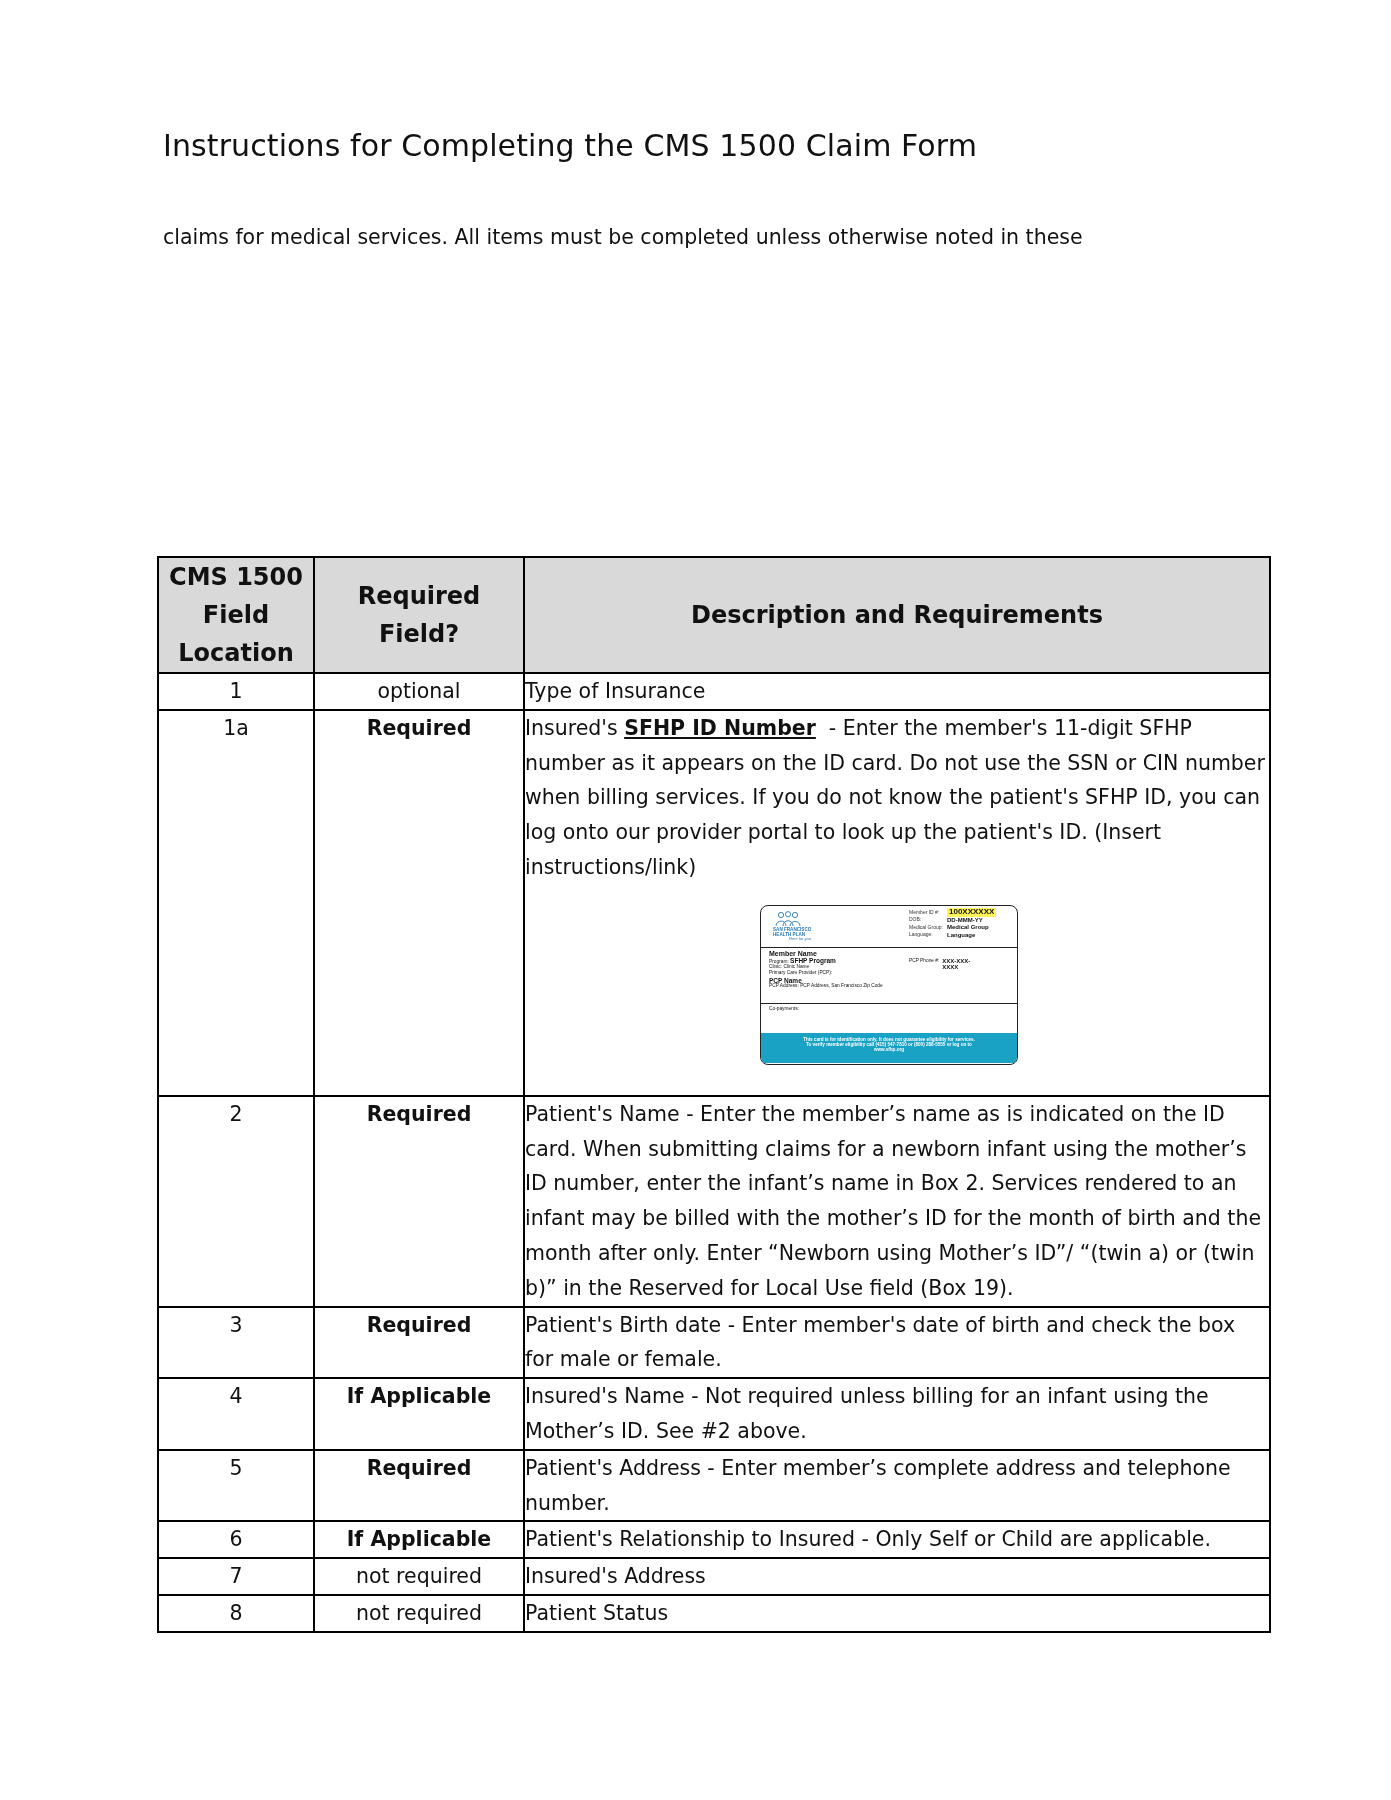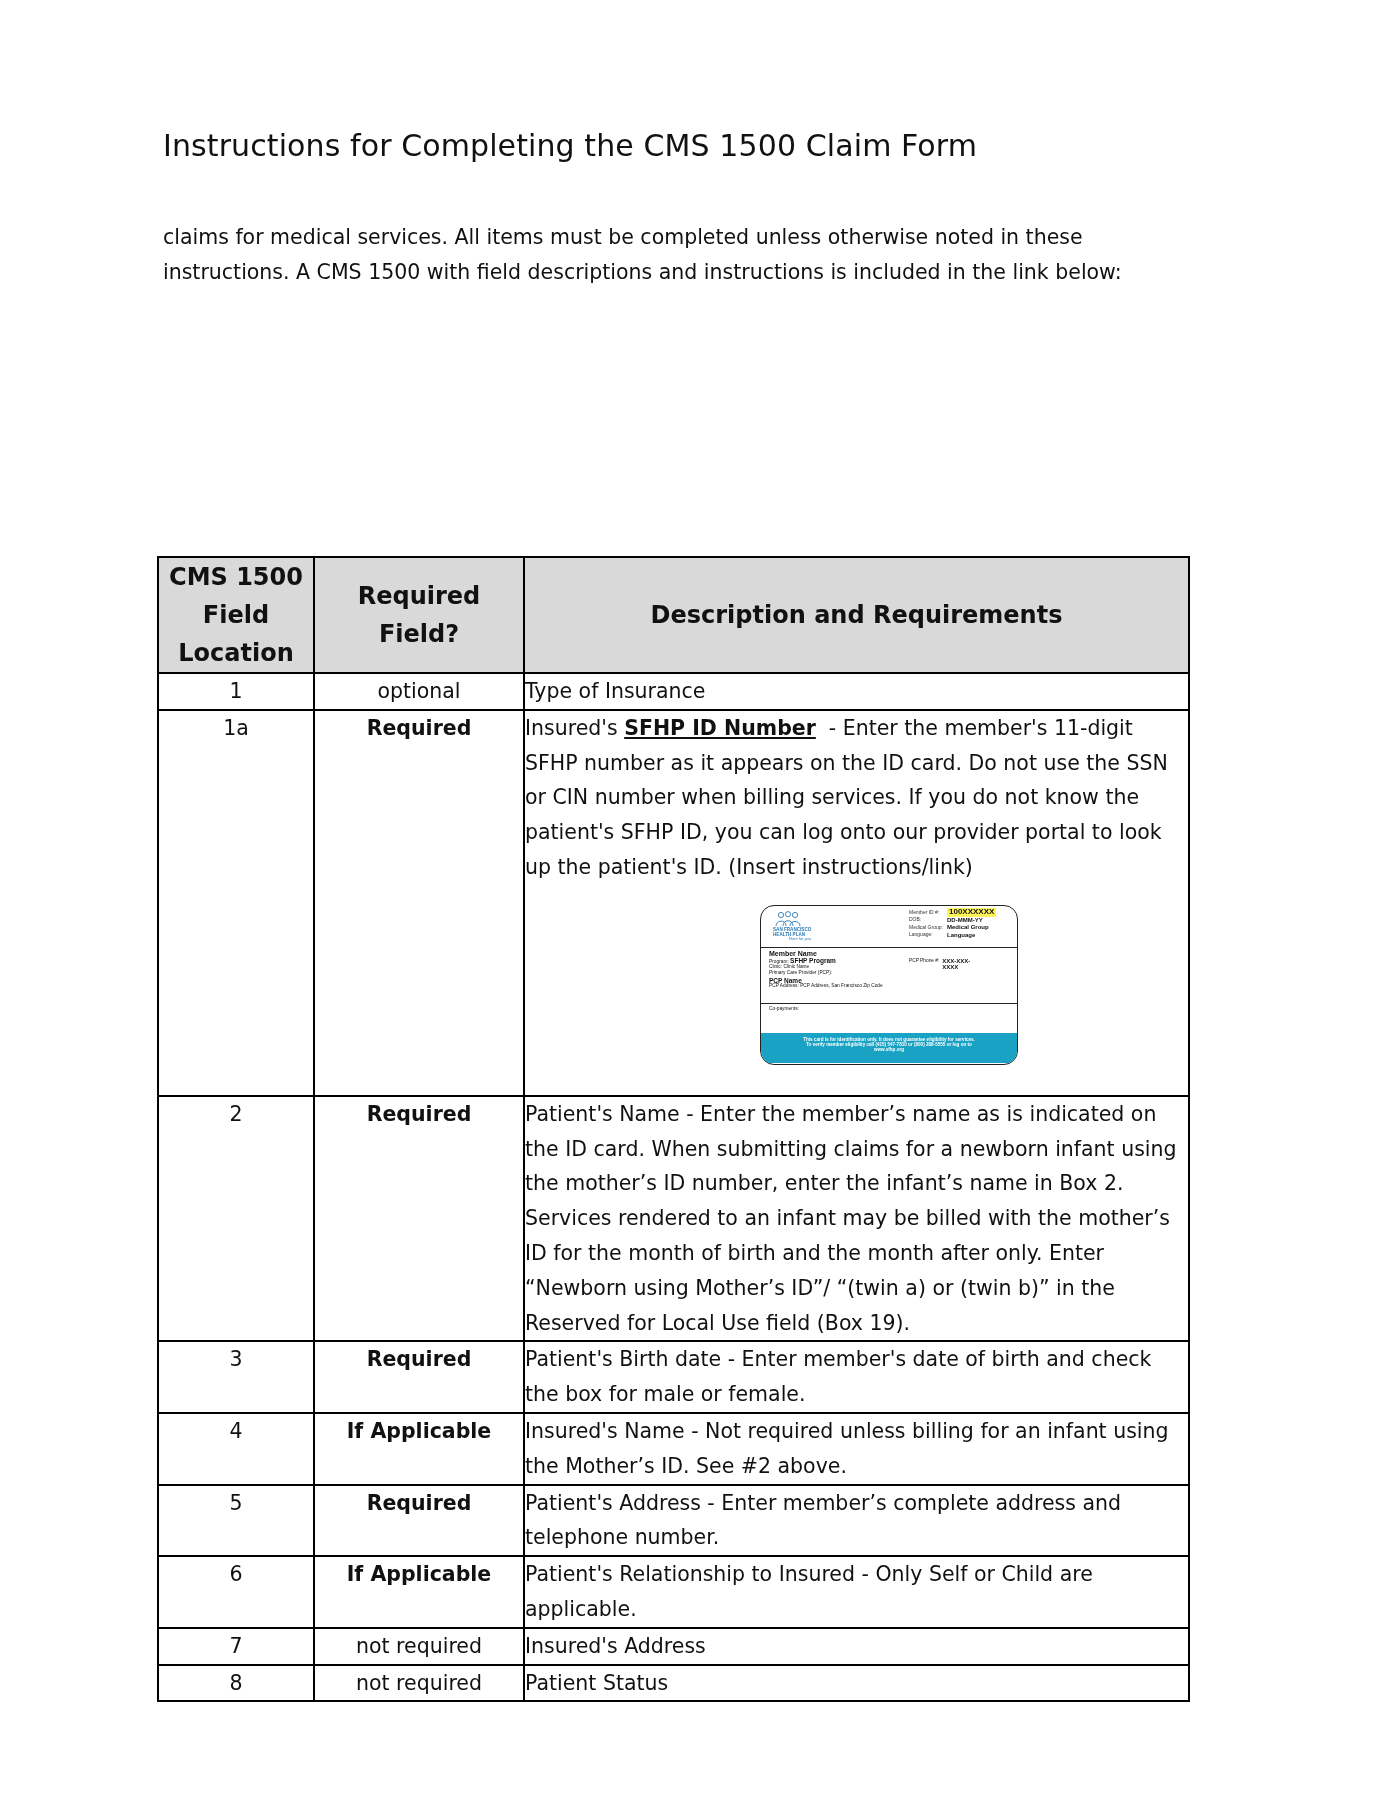--- a/index.html
+++ b/index.html
@@ -12,21 +12,21 @@
     font-size: 30px; font-weight: normal; margin: 0; letter-spacing: 0.1px;
     font-family: "DejaVu Sans", sans-serif;
   }
   .intro {
     position: absolute; left: 163px; top: 220px; width: 1080px;
     font-size: 20.5px; line-height: 34.8px; margin: 0;
   }
   .intro span { display: block; white-space: nowrap; }
 
   table.req {
-    position: absolute; left: 157px; top: 556px; width: 1033px;
+    position: absolute; left: 157px; top: 556px; width: 1114px;
     border-collapse: collapse; table-layout: fixed;
     font-size: 20.5px;
   }
   table.req col.c1 { width: 156px; }
   table.req col.c2 { width: 210px; }
   table.req th, table.req td {
     border: 2px solid #000; padding: 0; vertical-align: top;
   }
   table.req thead th {
     background: #d9d9d9; font-weight: bold; vertical-align: middle;
@@ -35,21 +35,21 @@
   td.loc, td.req { text-align: center; line-height: 34.8px; padding-top: 1px; }
   td.req.bold { font-weight: bold; }
   td.req.ital { font-weight: bold; text-align: center; }
   td.desc { padding: 1px 10px 0 11px; line-height: 34.8px; }
   .sfhp-link { font-weight: bold; text-decoration: underline; }
 
   
   .card-wrap { height: 210px; position: relative; }
   .idcard {
     position: absolute; left: 235px; top: 20px; width: 256px; height: 158px;
-    border: 1.5px solid #222; border-radius: 14px; overflow: hidden;
+    border: 1.5px solid #222; border-radius: 8px; overflow: hidden;
     background: #fff; font-family: "Liberation Sans", sans-serif;
     line-height: 1.1;
   }
   .idcard .top { height: 41px; border-bottom: 1.5px solid #222; position: relative; }
   .logo { position: absolute; left: 12px; top: 5px; width: 48px; }
   .logo .people { width: 30px; height: 16px; display: block; }
   .logo .lname { color: #2a7ab8; font-size: 4.6px; font-weight: bold; display: block; }
   .logo .tag { color: #2a7ab8; font-size: 4px; font-style: italic; display: block; padding-left: 16px; }
   .meta { position: absolute; left: 148px; top: 3px; font-size: 5px; }
   .meta .r { display: flex; height: 7.5px; align-items: center; }
@@ -69,21 +69,20 @@
   }
   .idcard .foot span { display: block; }
 </style>
 </head>
 <body>
 
 <h1 class="title">Instructions for Completing the CMS 1500  Claim Form</h1>
 
 <p class="intro">
   <span>claims for medical services.  All items must be completed unless otherwise noted in these</span>
-  <span>instructions.  A CMS 1500 with field descriptions and instructions is included in the link below:</span>
 </p>
 
 <table class="req">
   <colgroup>
       <col class="c1">
       <col class="c2">
       <col class="c3">
     </colgroup>
   <thead>
     <tr>

